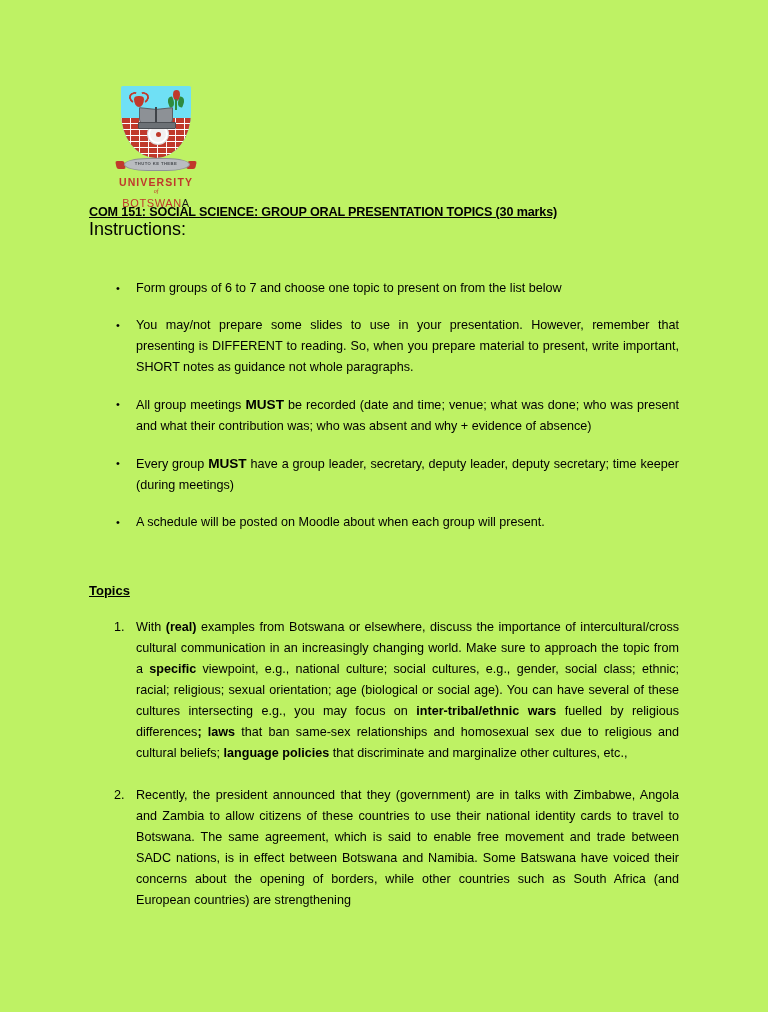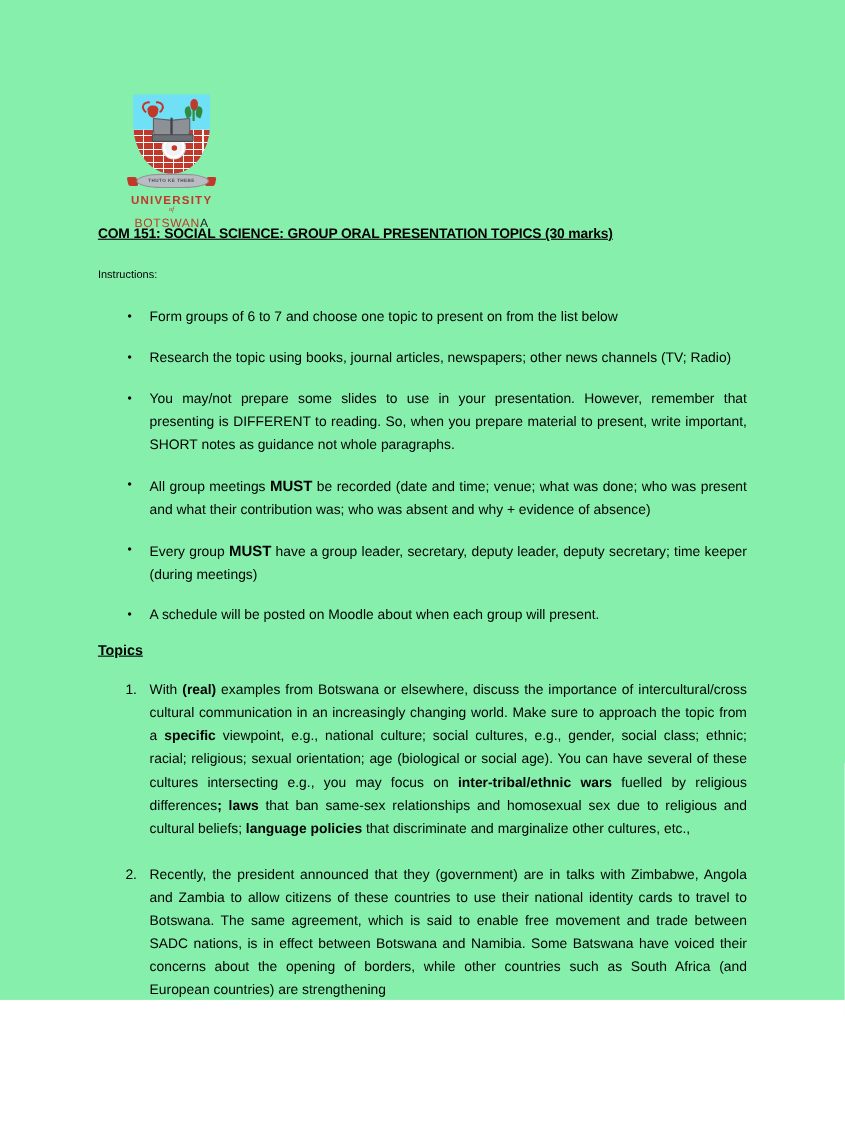--- a/index.html
+++ b/index.html
@@ -13,22 +13,22 @@
     position: relative;
     font-family: "Liberation Sans", sans-serif;
     color: #000000;
     overflow: hidden;
   }
 
   .page {
     position: absolute;
     left: 0; top: 0;
     width: 768px;
-    height: 909px;
-    background: #86efac;
+    height: 1012px;
+    background: #bef264;
   }
 
   
   .logo-block {
     position: absolute;
     left: 110px;
     top: 86px;
     width: 92px;
   }
   .crest {
@@ -268,22 +268,22 @@
     width: 600px;
     font-size: 12.6px;
     font-weight: bold;
     text-decoration: underline;
     letter-spacing: -0.15px;
     line-height: 16px;
   }
   .instructions-label {
     position: absolute;
     left: 89px;
-    top: 242px;
-    font-size: 10px;
+    top: 221px;
+    font-size: 18px;
     line-height: 17px;
   }
 
   .bullet-list {
     position: absolute;
     left: 89px;
     top: 262px;
     width: 590px;
   }
   .bullet-item {
@@ -385,21 +385,20 @@
       <div class="wm-botswana"><span>BOTSWAN</span><span class="last-a">A</span></div>
     </div>
   </div>
 
   <div class="doc-title">COM 151: SOCIAL SCIENCE: GROUP ORAL PRESENTATION TOPICS (30 marks)</div>
 
   <div class="instructions-label">Instructions:</div>
 
   <div class="bullet-list" id="bullet-list">
       <div class="bullet-item"><span>Form groups of 6 to 7 and choose one topic to present on from the list below</span></div>
-      <div class="bullet-item"><span>Research the topic using books, journal articles, newspapers; other news channels (TV; Radio)</span></div>
       <div class="bullet-item"><span>You may/not prepare some slides to use in your presentation. However, remember that presenting is DIFFERENT to reading. So, when you prepare material to present, write important, SHORT notes as guidance not whole paragraphs.</span></div>
       <div class="bullet-item"><span>All group meetings </span><span class="must">MUST</span><span> be recorded (date and time; venue; what was done; who was present and what their contribution was; who was absent and why + evidence of absence)</span></div>
       <div class="bullet-item"><span>Every group </span><span class="must">MUST</span><span> have a group leader, secretary, deputy leader, deputy secretary; time keeper (during meetings)</span></div>
       <div class="bullet-item"><span>A schedule will be posted on Moodle about when each group will present.</span></div>
     </div>
 
   <div class="topics-heading">Topics</div>
 
   <div class="numbered-list" id="numbered-list">
       <div class="num-item"><span class="num">1.</span><span>With </span><b>(real)</b><span> examples from Botswana or elsewhere, discuss the importance of intercultural/cross cultural communication in an increasingly changing world. Make sure to approach the topic from a </span><b>specific</b><span> viewpoint, e.g., national culture; social cultures, e.g., gender, social class; ethnic; racial; religious; sexual orientation; age (biological or social age). You can have several of these cultures intersecting e.g., you may focus on </span><b>inter-tribal/ethnic wars</b><span> fuelled by religious differences</span><b>; laws</b><span> that ban same-sex relationships and homosexual sex due to religious and cultural beliefs; </span><b>language policies</b><span> that discriminate and marginalize other cultures, etc.,</span></div>

